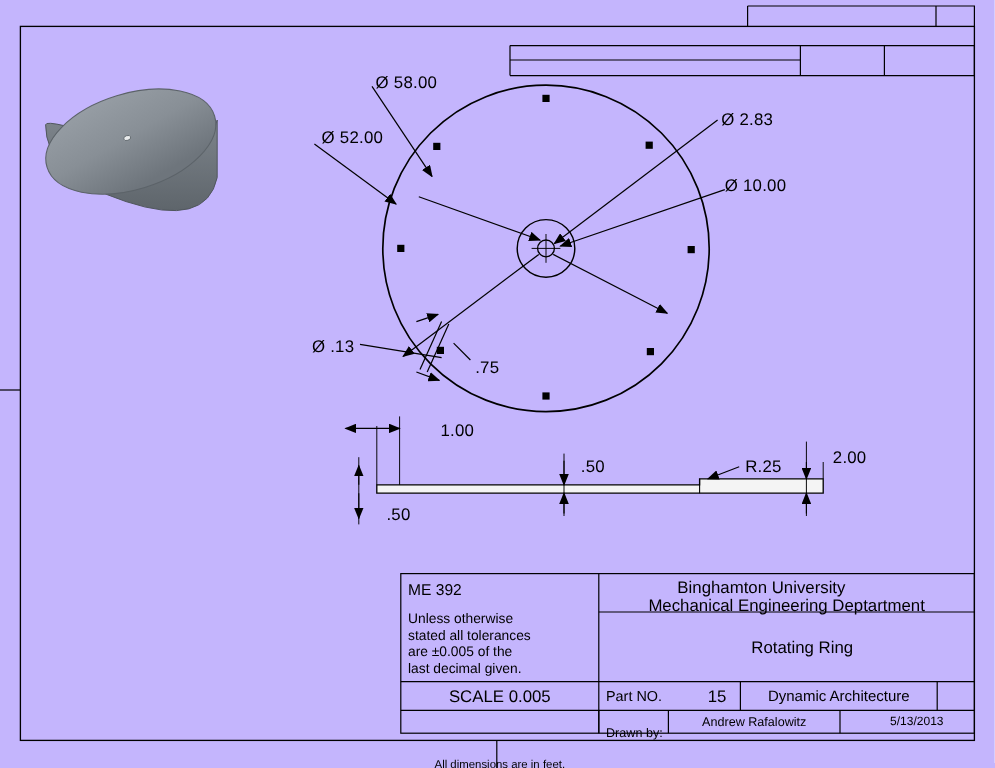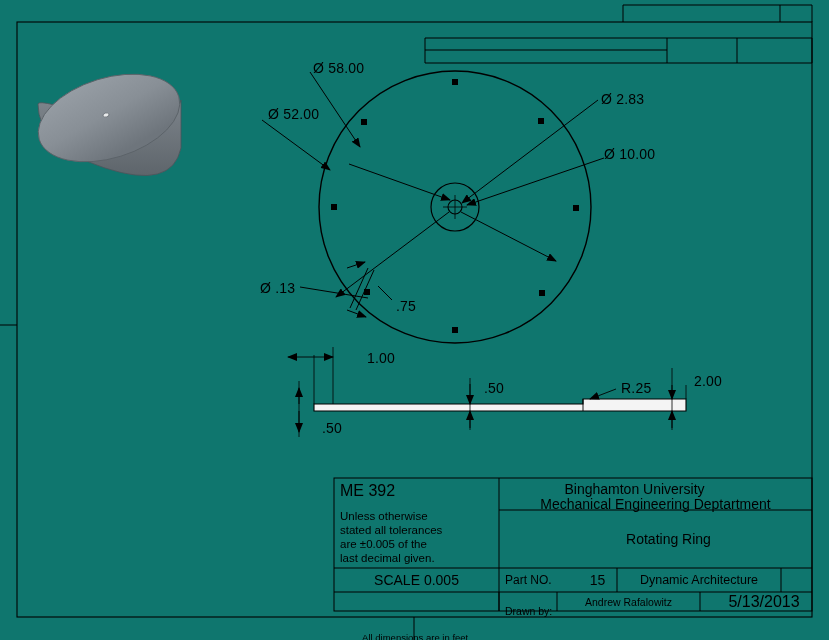--- a/index.html
+++ b/index.html
@@ -11,21 +11,21 @@
     width: 829px;
     height: 640px;
     font-family: "Liberation Sans", sans-serif;
     color: #1a1a1a;
     overflow: hidden;
   }
   #sheet {
     position: relative;
     width: 829px;
     height: 640px;
-    background: #0f766e;
+    background: #c4b5fd;
   }
   svg.layer {
     position: absolute;
     left: 0;
     top: 0;
     width: 829px;
     height: 640px;
   }
   .dimtext {
     position: absolute;
@@ -216,21 +216,21 @@
   <div class="dimtext" style="left:601px; top:91px;">Ø 2.83</div>
   <div class="dimtext" style="left:604px; top:146px;">Ø 10.00</div>
   <div class="dimtext" style="left:260px; top:280px;">Ø .13</div>
   <div class="dimtext" style="left:396px; top:298px;">.75</div>
   <div class="dimtext" style="left:367px; top:350px;">1.00</div>
   <div class="dimtext" style="left:322px; top:420px;">.50</div>
   <div class="dimtext" style="left:484px; top:380px;">.50</div>
   <div class="dimtext" style="left:621px; top:380px;">R.25</div>
   <div class="dimtext" style="left:694px; top:373px;">2.00</div>
 
-  <div class="tb-cell left" style="left:334px; top:479px; width:165px; height:24px; font-size:16px;">ME 392</div>
+  <div class="tb-cell left" style="left:334px; top:479px; width:165px; height:24px; font-size:13px;">ME 392</div>
 
   <div class="tb-note" style="left:334px; top:506px; width:165px; height:60px;">Unless otherwise
 stated all tolerances
 are ±0.005 of the
 last decimal given.</div>
 
   <div class="tb-cell scale-txt" style="left:334px; top:568px; width:165px; height:24px;">SCALE  0.005</div>
 
   <div class="tb-cell tiny" style="left:334px; top:592px; width:165px; height:19px;margin-top:36px;">All dimensions are in feet.</div>
 
@@ -238,15 +238,15 @@
   <div class="tb-cell title-big" style="left:499px; top:496px; width:313px; height:16px;">Mechanical Engineering Deptartment</div>
 
   <div class="tb-cell title-mid" style="left:499px; top:510px; width:339px; height:58px; font-size:14px;">Rotating Ring</div>
 
   <div class="tb-cell left" style="left:499px; top:568px; width:80px; height:24px;">Part NO.</div>
   <div class="tb-cell" style="left:578px; top:568px; width:39px; height:24px; font-size:14px;">15</div>
   <div class="tb-cell" style="left:617px; top:568px; width:164px; height:24px; font-size:12.5px;">Dynamic Architecture</div>
 
   <div class="tb-cell left tiny" style="left:499px; top:592px; width:58px; height:37px; font-size:10.5px;">Drawn by:</div>
   <div class="tb-cell tiny" style="left:557px; top:592px; width:143px; height:19px; font-size:10.5px;">Andrew Rafalowitz</div>
-  <div class="tb-cell tiny" style="left:700px; top:592px; width:128px; height:19px; font-size:16px;text-align:right;">5/13/2013</div>
+  <div class="tb-cell tiny" style="left:700px; top:592px; width:128px; height:19px; font-size:10px;text-align:right;">5/13/2013</div>
 
 </div>
 
 </body></html>

